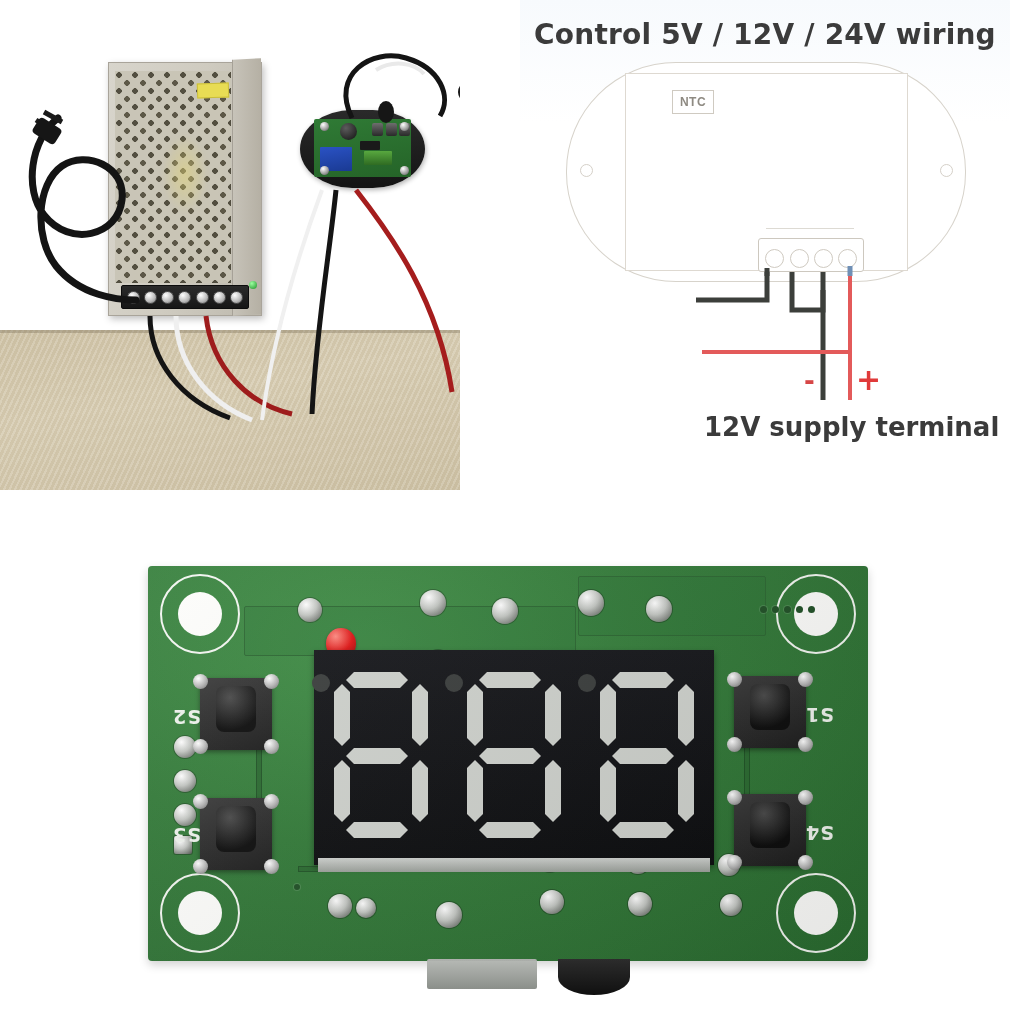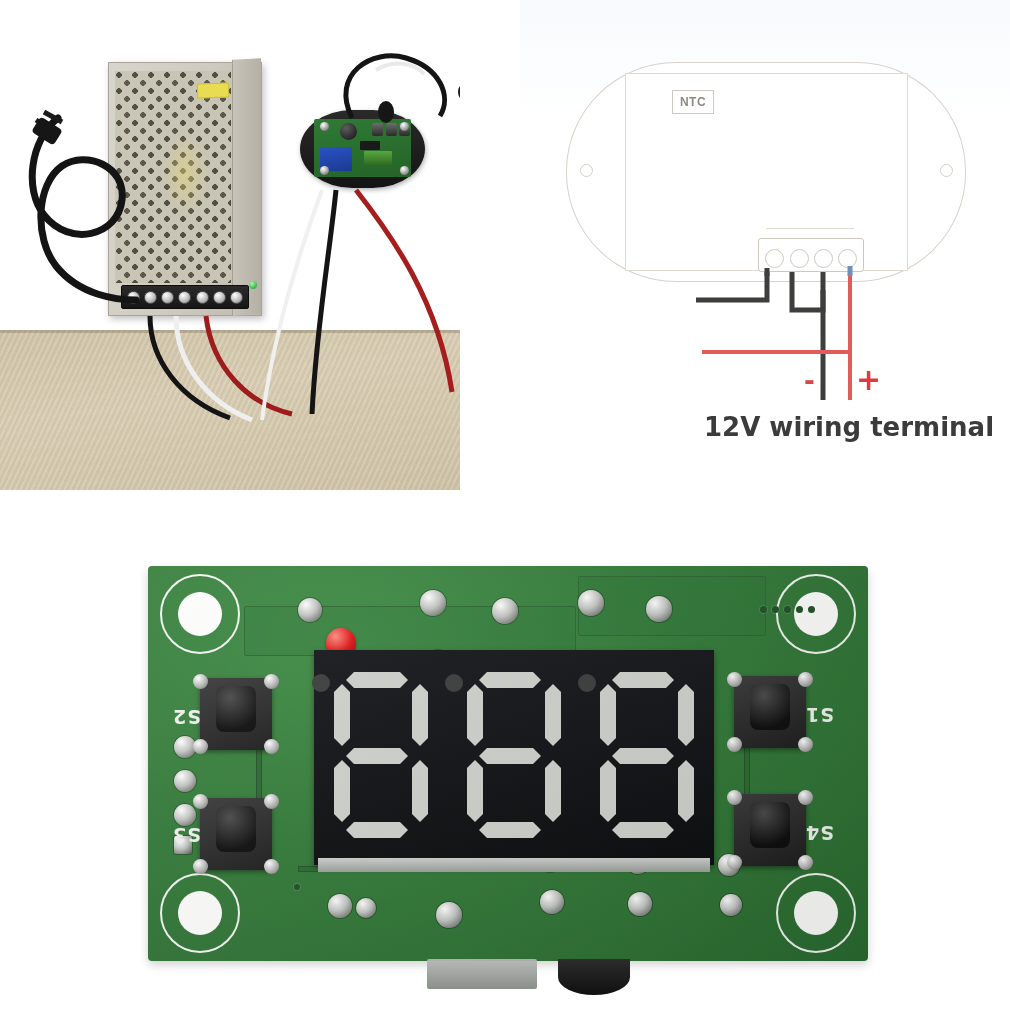--- a/index.html
+++ b/index.html
@@ -295,20 +295,21 @@
       <path d="M322,190 C300,250 274,330 262,420" fill="none" stroke="#f0f0f0" stroke-width="4"></path>
 
       <path d="M352,118 C330,74 372,48 406,58 C440,68 452,96 440,116" fill="none" stroke="#141414" stroke-width="5"></path>
       <path d="M376,70 C392,60 414,62 424,74" fill="none" stroke="#e9e9e9" stroke-width="4"></path>
       <ellipse cx="386" cy="112" rx="8" ry="11" fill="#161616"></ellipse>
       <ellipse cx="464" cy="92" rx="6" ry="8" fill="#1a1a1a"></ellipse>
     </svg>
   </div>
 
   <div class="diagram">
+    <div class="diagram-title">Control 5V / 12V / 24V wiring</div>
 
     <div class="panel-outline"></div>
     <div class="panel-inner"></div>
     <div class="hole-l"></div>
     <div class="hole-r"></div>
 
     <div class="ntc-box">
       <span>NTC</span>
     </div>
 
@@ -330,21 +331,21 @@
 
       <path d="M330,272 L330,400" fill="none" stroke="#e35a5a" stroke-width="4"></path>
       <path d="M330,352 L182,352" fill="none" stroke="#e35a5a" stroke-width="4"></path>
 
       <path d="M247,268 L247,276" fill="none" stroke="#3c3f3b" stroke-width="5"></path>
       <path d="M330,266 L330,276" fill="none" stroke="#6f8fb5" stroke-width="5"></path>
     </svg>
 
     <div class="sign-minus">-</div>
     <div class="sign-plus">+</div>
-    <div class="supply-label">12V wiring terminal</div>
+    <div class="supply-label">12V supply terminal</div>
   </div>
 
   <div class="pcb-photo">
     <div class="pcb">
 
       <div class="mount m-tl">
           <i></i>
         </div>
       <div class="mount m-tr">
           <i></i>

